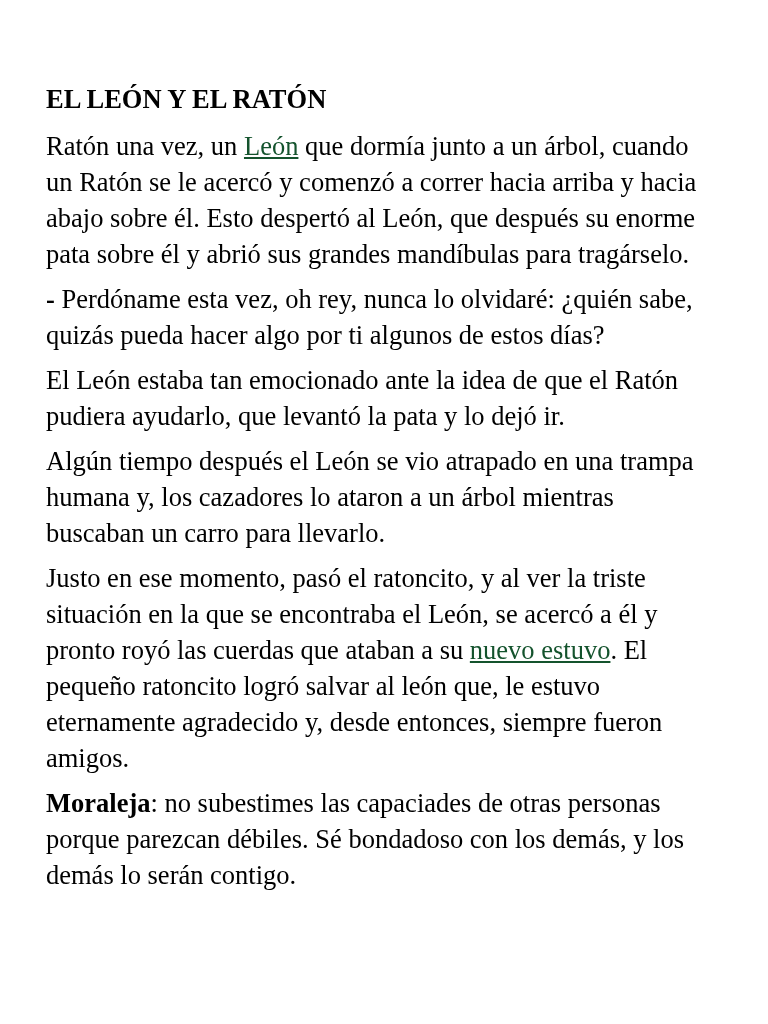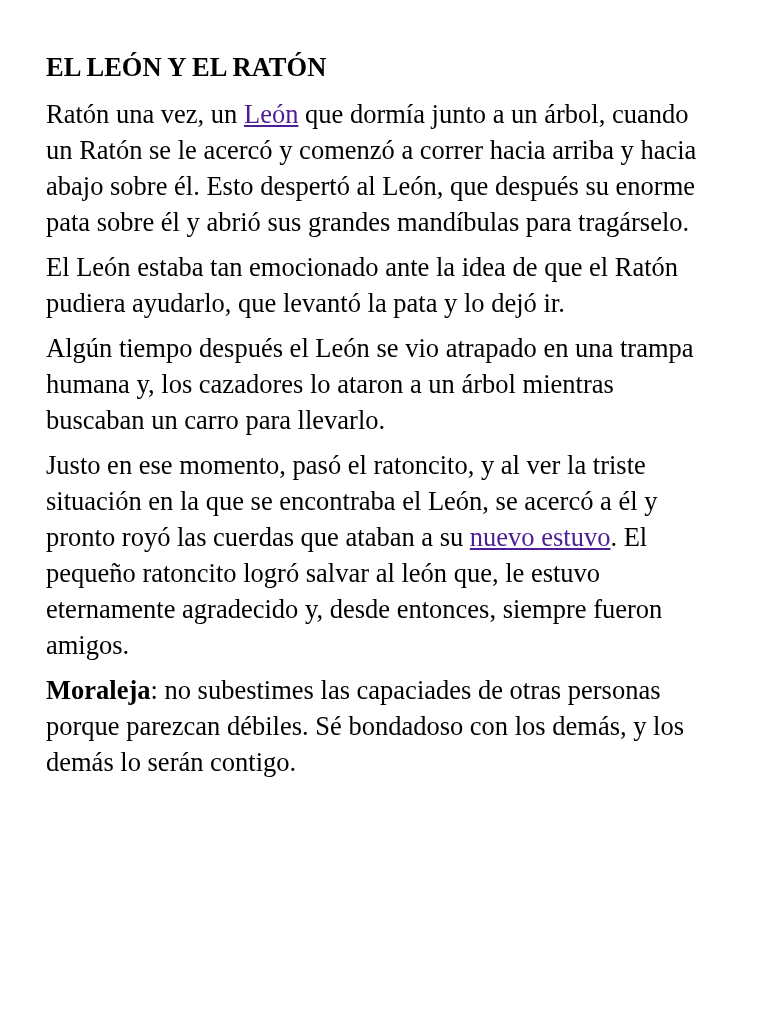--- a/index.html
+++ b/index.html
@@ -12,53 +12,55 @@
       height: 1024px;
       overflow: hidden;
       font-family: "Liberation Serif", "DejaVu Serif", serif;
       color: #000000;
     }
     .page {
       position: relative;
       padding: 46px 56px 0 46px;
       box-sizing: border-box;
       width: 768px;
+      margin-top: 32px;
     }
     .title {
       font-size: 26.5px;
       font-weight: bold;
       margin: 6px 0 0 0;
       line-height: 30px;
       letter-spacing: 0px;
     }
     p {
       font-size: 26.5px;
       line-height: 36px;
       margin: 0;
     }
     .p1 { margin-top: 14px; }
     .p2 { margin-top: 9px; }
     .p3 { margin-top: 9px; }
     .p4 { margin-top: 9px; }
     .p5 { margin-top: 9px; }
     .p6 { margin-top: 9px; }
     a {
-      color: #4c1d95;
+      color: #14532d;
       text-decoration: underline;
     }
     b { font-weight: bold; }
   </style>
 </head>
 <body>
 
 <div class="page">
   <h1 class="title">EL LEÓN Y EL RATÓN</h1>
 
   <p class="p1"><span>Ratón una vez, un </span><a href="#">León</a><span> que dormía junto a un árbol, cuando un Ratón se le acercó y comenzó a correr hacia arriba y hacia abajo sobre él. Esto despertó al León, que después su enorme pata sobre él y abrió sus grandes mandíbulas para tragárselo.</span></p>
 
+  <p class="p2"><b>-</b><span> Perdóname esta vez, oh rey, nunca lo olvidaré: ¿quién sabe, quizás pueda hacer algo por ti algunos de estos días?</span></p>
 
   <p class="p3">El León estaba tan emocionado ante la idea de que el Ratón pudiera ayudarlo, que levantó la pata y lo dejó ir.</p>
 
   <p class="p4">Algún tiempo después el León se vio atrapado en una trampa humana y, los cazadores lo ataron a un árbol mientras buscaban un carro para llevarlo.</p>
 
   <p class="p5"><span>Justo en ese momento, pasó el ratoncito, y al ver la triste situación en la que se encontraba el León, se acercó a él y pronto royó las cuerdas que ataban a su </span><a href="#">nuevo estuvo</a><span>. El pequeño ratoncito logró salvar al león que, le estuvo eternamente agradecido y, desde entonces, siempre fueron amigos.</span></p>
 
   <p class="p6"><b>Moraleja</b><span>: no subestimes las capaciades de otras personas porque parezcan débiles. Sé bondadoso con los demás, y los demás lo serán contigo.</span></p>
 </div>
 

